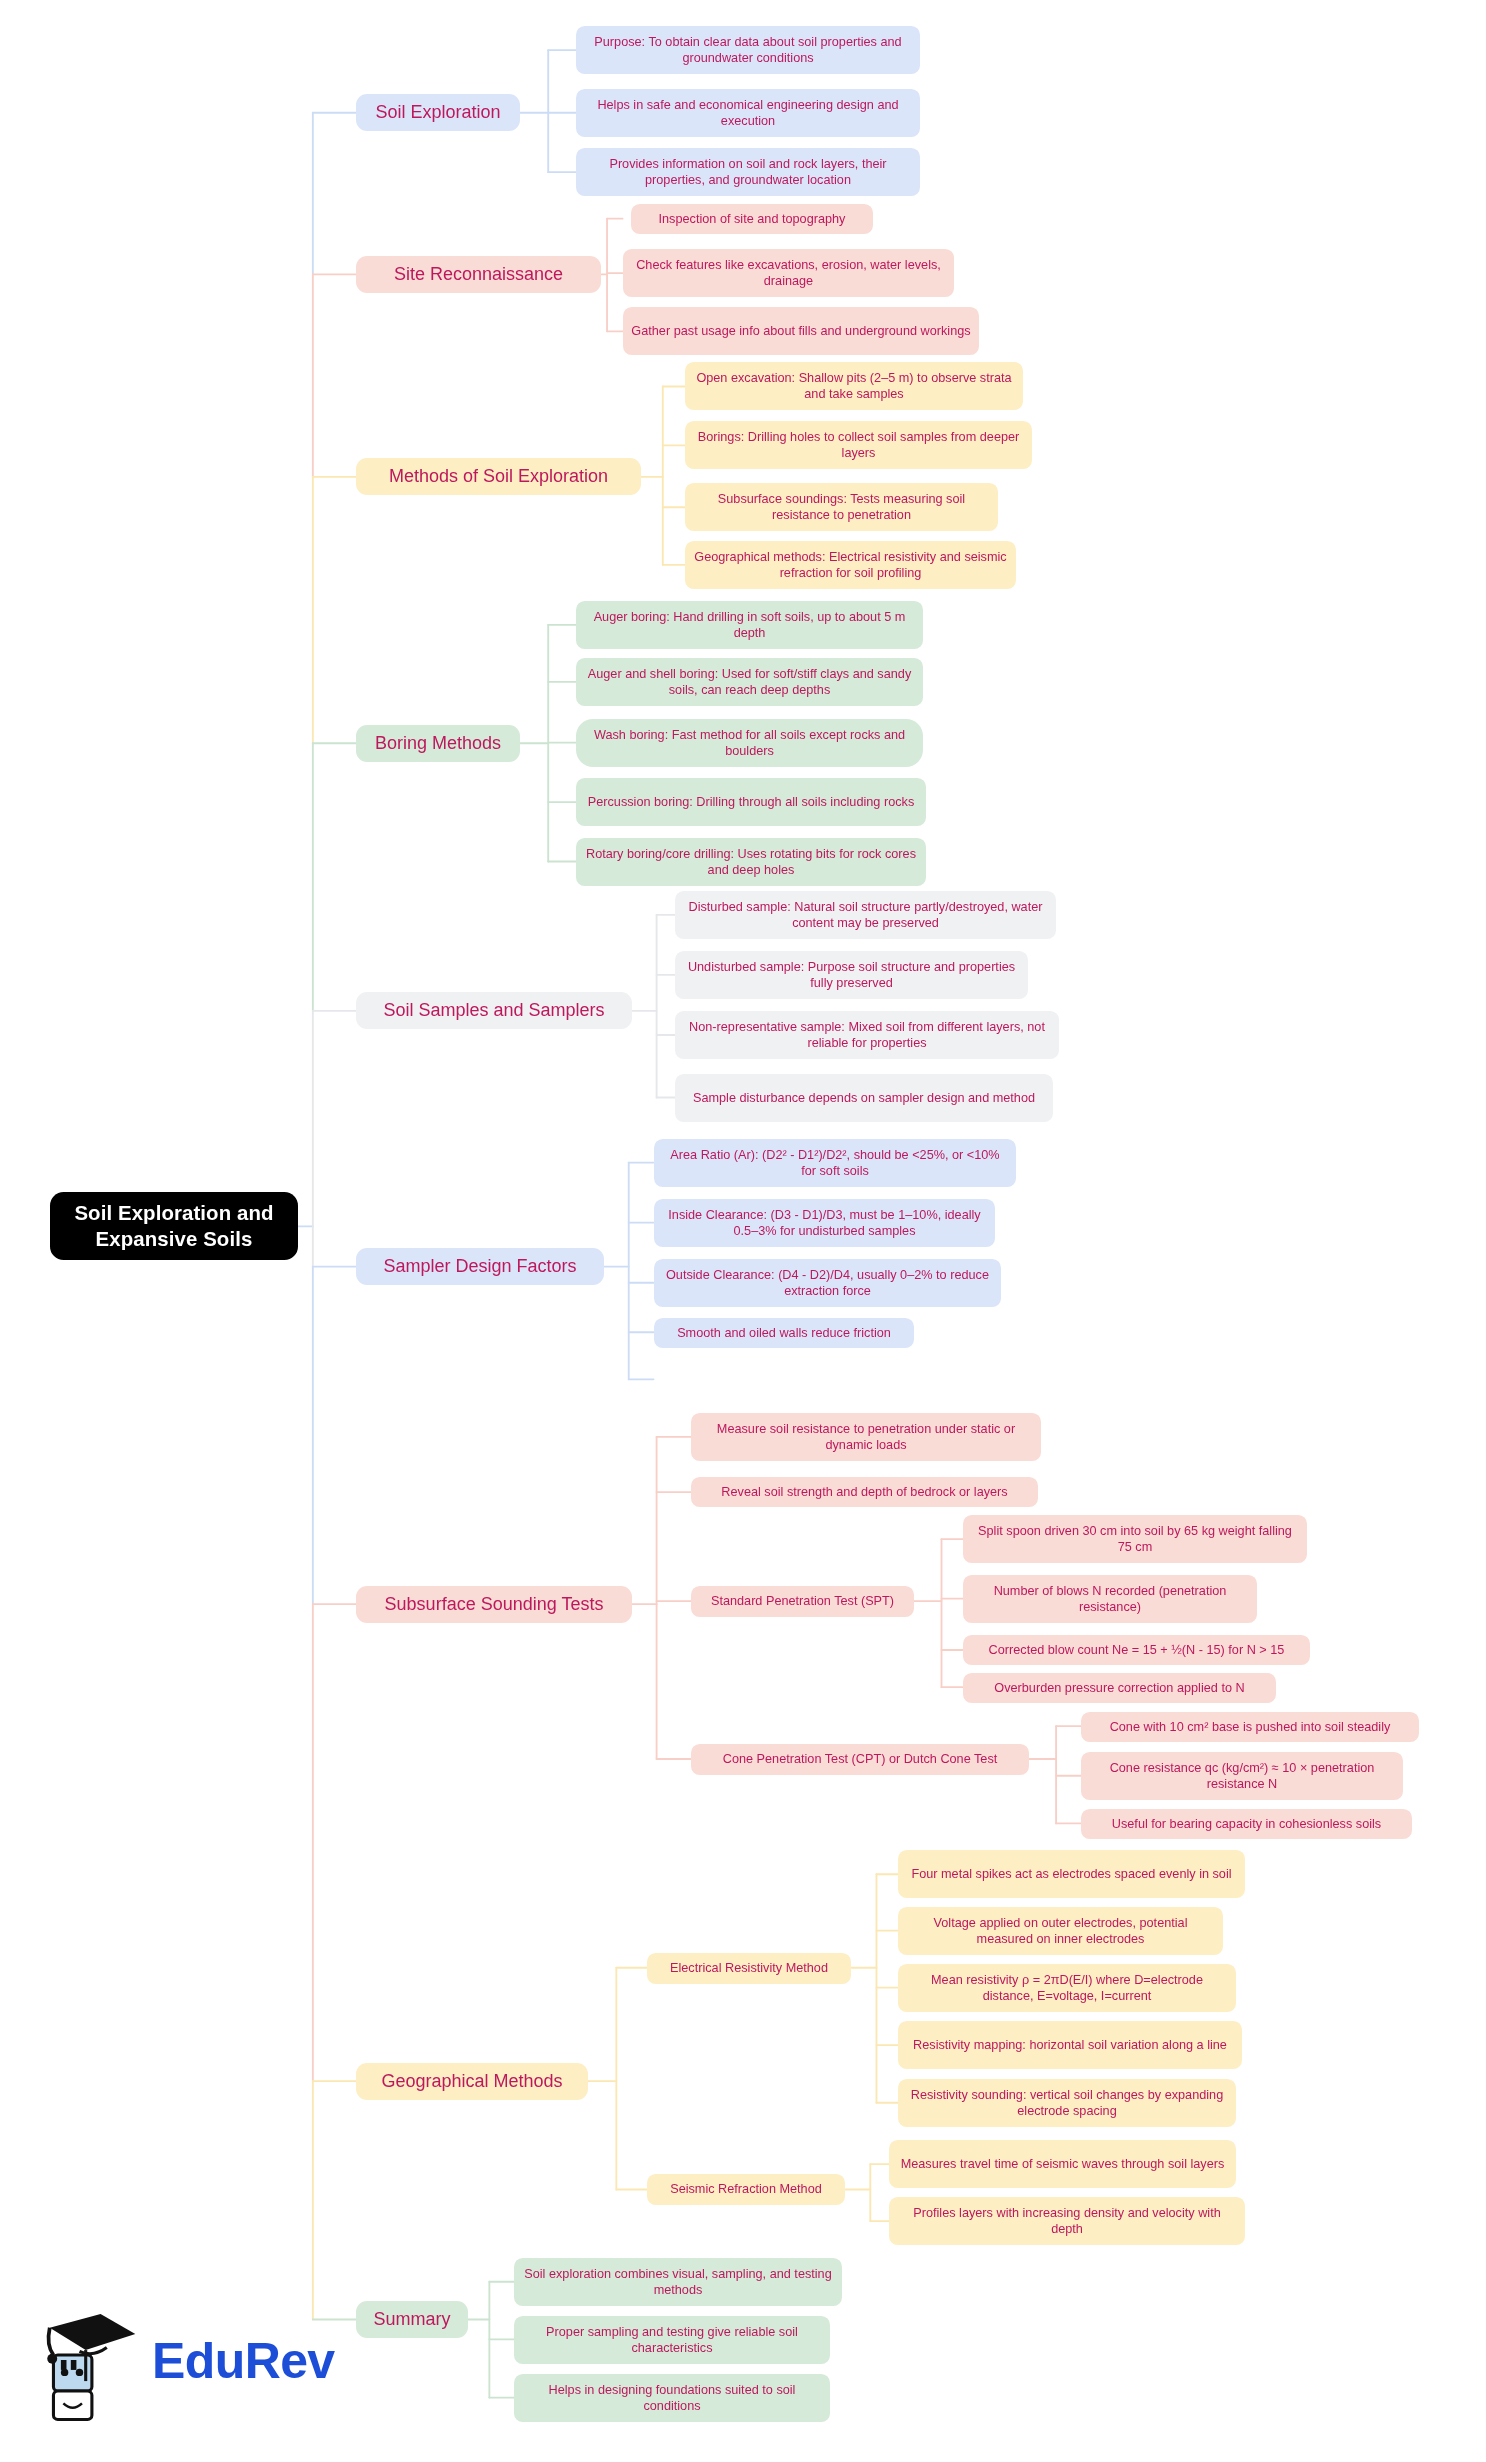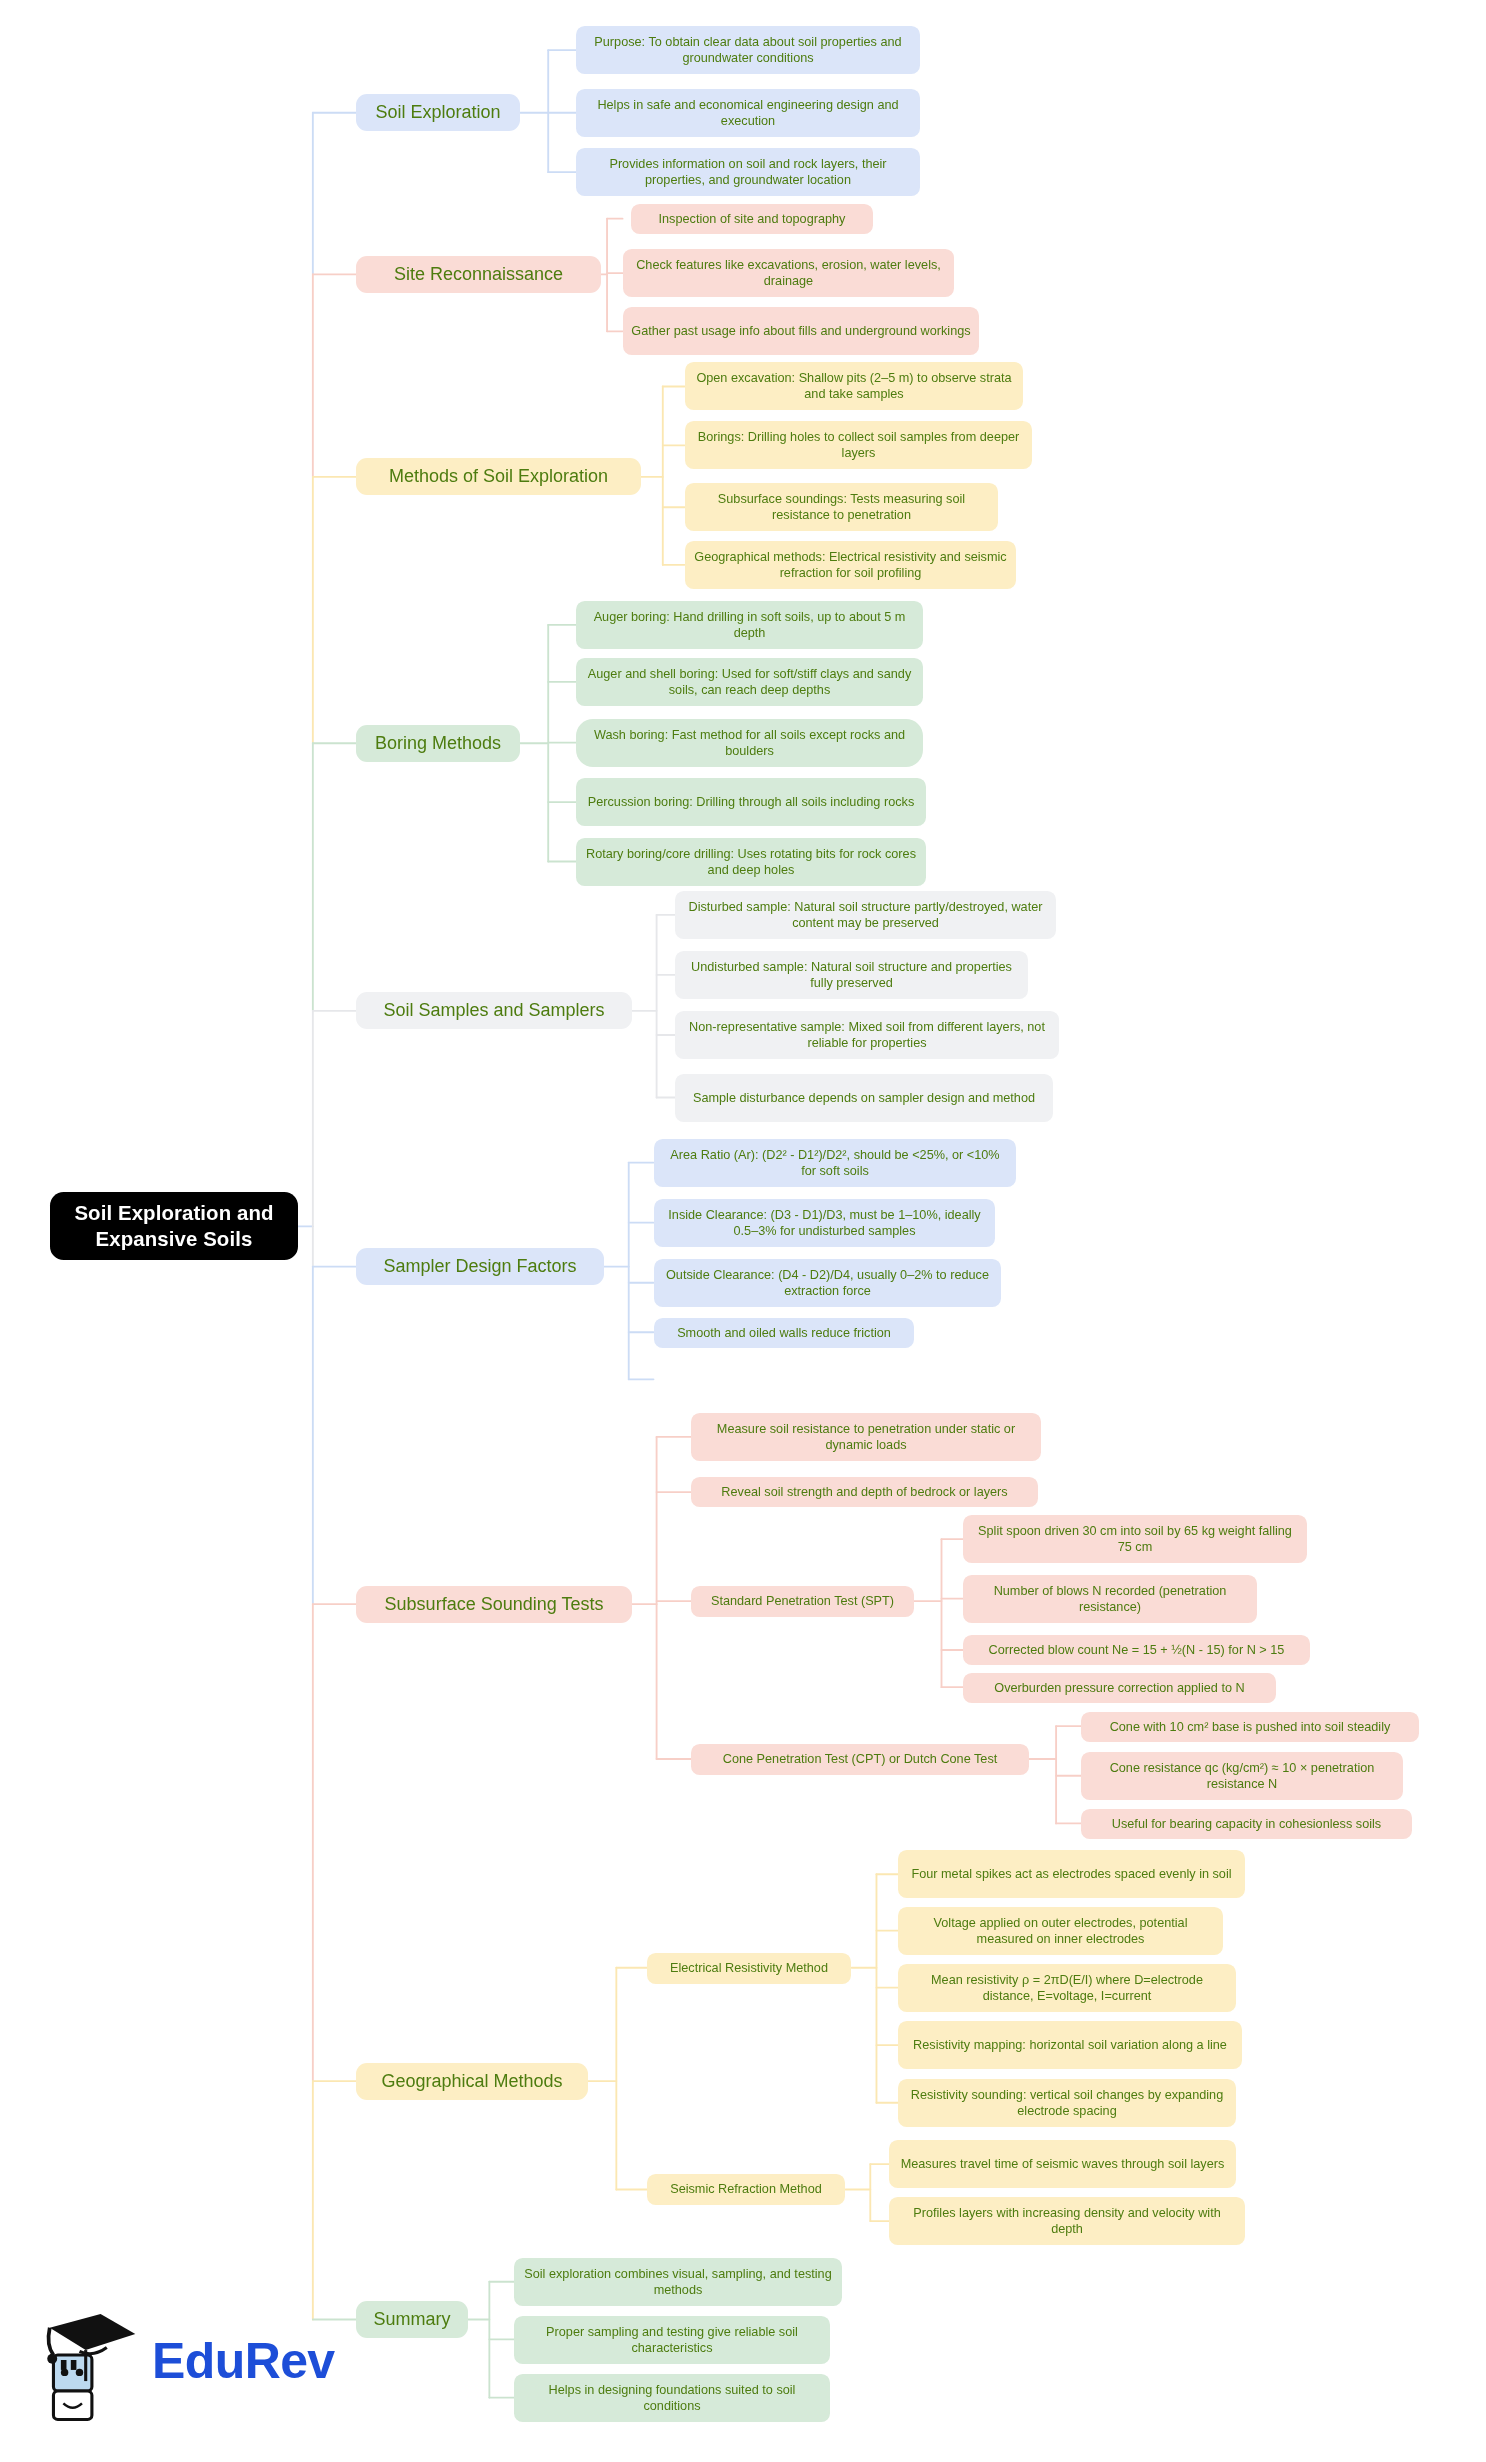--- a/index.html
+++ b/index.html
@@ -19,21 +19,21 @@
   .node{
     position:absolute;
     box-sizing:border-box;
     display:flex;
     align-items:center;
     justify-content:center;
     text-align:center;
     border-radius:8.7px;
     line-height:1.30;
     padding:4.3px 8px;
-    color:#4d7c0f;
+    color:#be185d;
   }
   .root{
     background:#000000;
     color:#ffffff;
     font-size:20.4px;
     font-weight:bold;
     border-radius:13.6px;
     line-height:1.28;
     letter-spacing:0.1px;
   }
@@ -226,21 +226,21 @@
     <span>Rotary boring/core drilling: Uses rotating bits for rock cores and deep holes</span>
   </div>
 
   <div class="node branch c-gray" style="left:356px; top:992px; width:276px; height:37px;">
     <span>Soil Samples and Samplers</span>
   </div>
   <div class="node leaf c-gray" style="left:675px; top:891px; width:381px; height:48px;">
     <span>Disturbed sample: Natural soil structure partly/destroyed, water content may be preserved</span>
   </div>
   <div class="node leaf c-gray" style="left:675px; top:951px; width:353px; height:48px;">
-    <span>Undisturbed sample: Natural soil structure and properties fully preserved</span>
+    <span>Undisturbed sample: Purpose soil structure and properties fully preserved</span>
   </div>
   <div class="node leaf c-gray" style="left:675px; top:1011px; width:384px; height:48px;">
     <span>Non-representative sample: Mixed soil from different layers, not reliable for properties</span>
   </div>
   <div class="node leaf c-gray" style="left:675px; top:1074px; width:378px; height:48px;">
     <span>Sample disturbance depends on sampler design and method</span>
   </div>
 
   <div class="node branch c-blue" style="left:356px; top:1248px; width:248px; height:37px;">
     <span>Sampler Design Factors</span>

